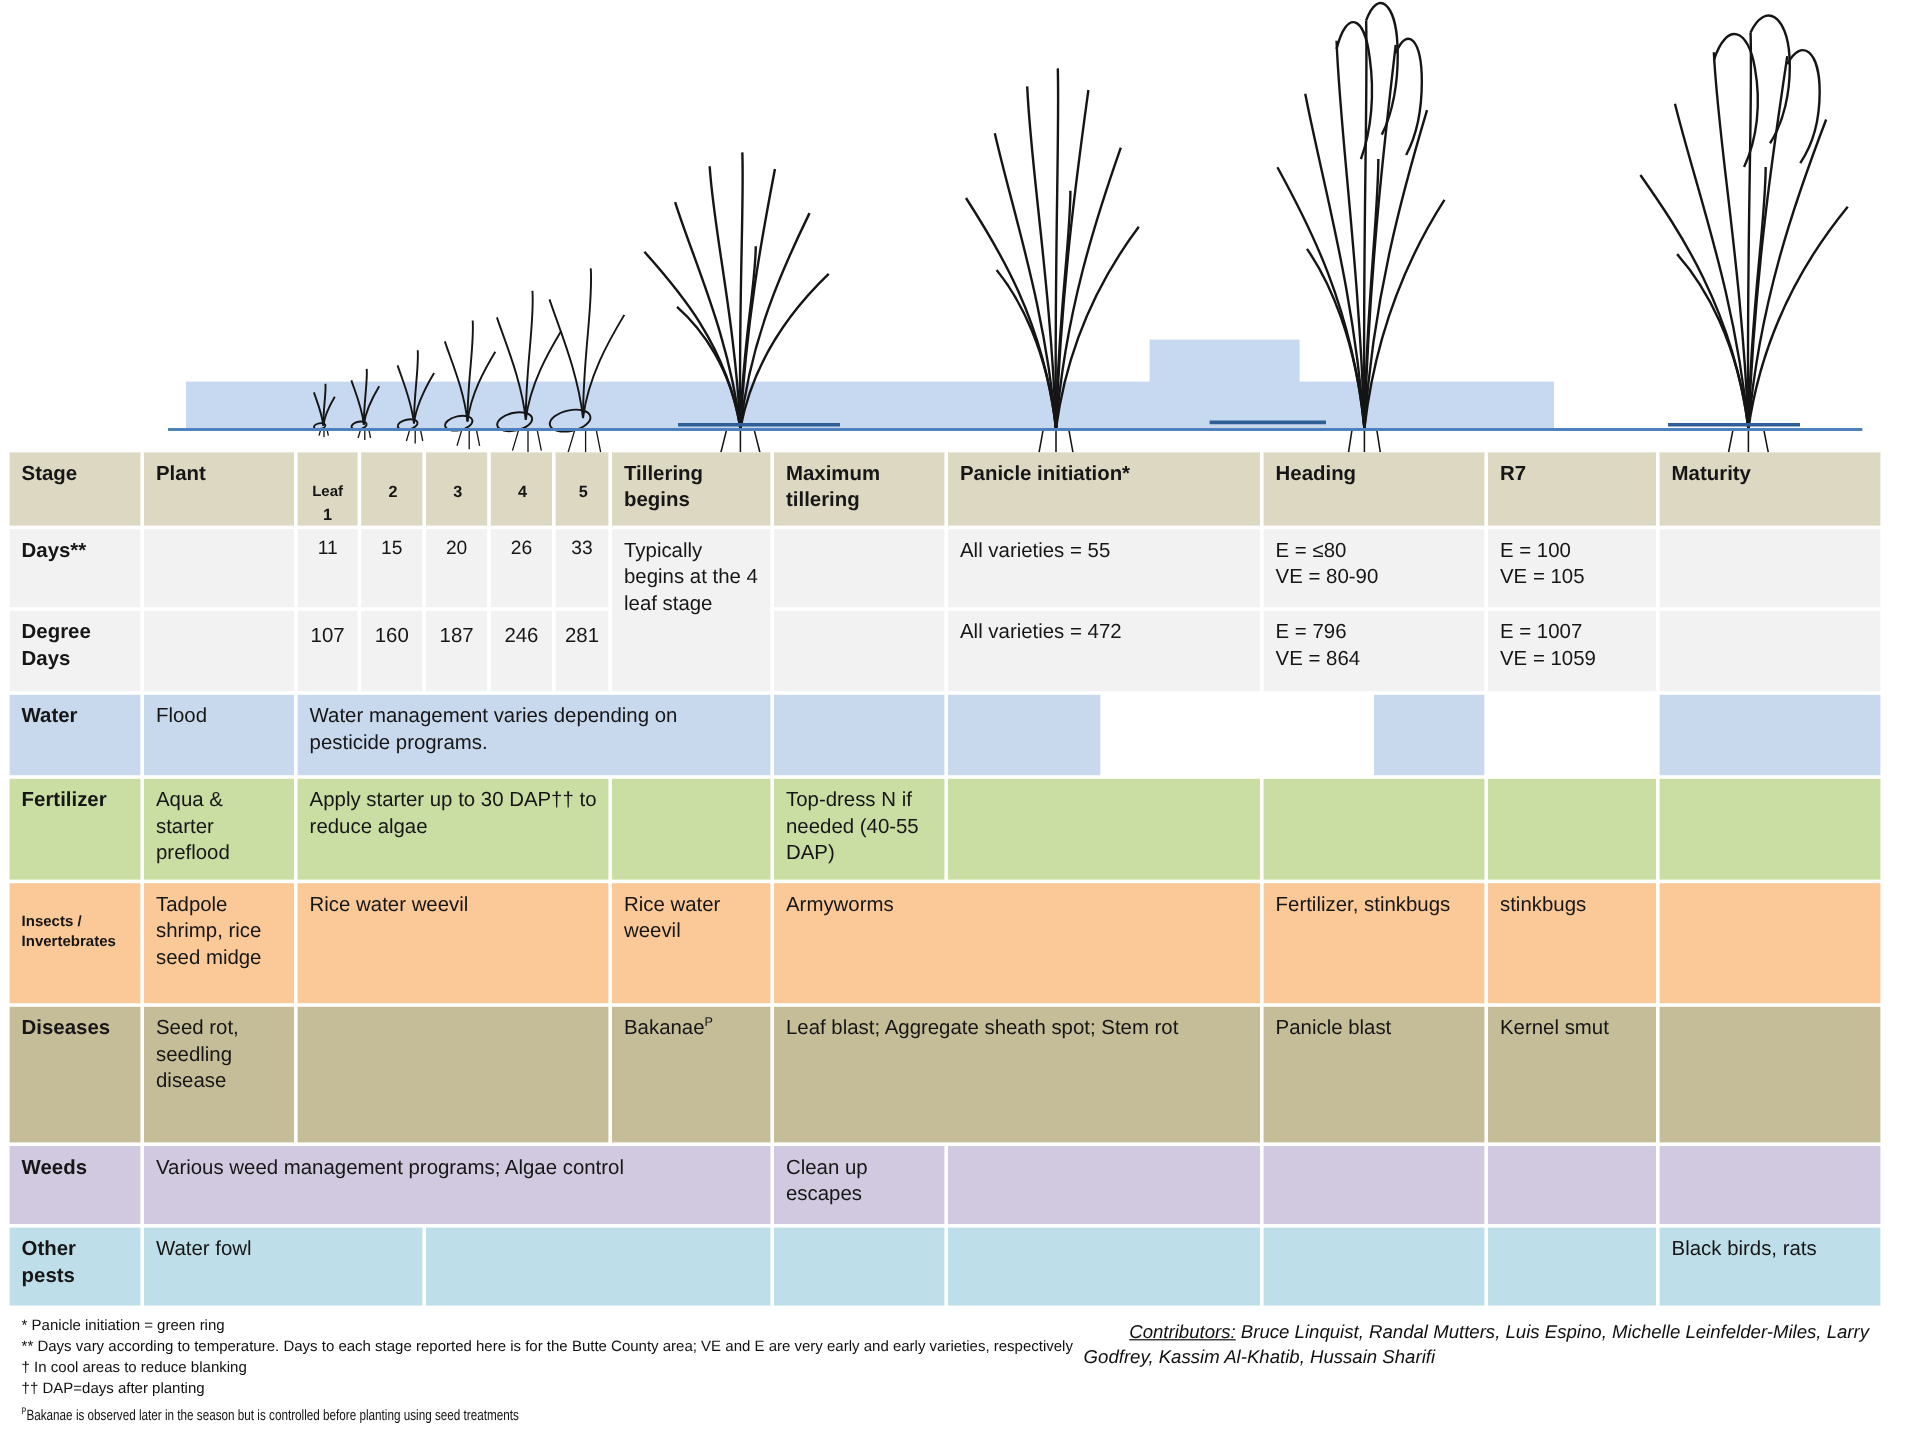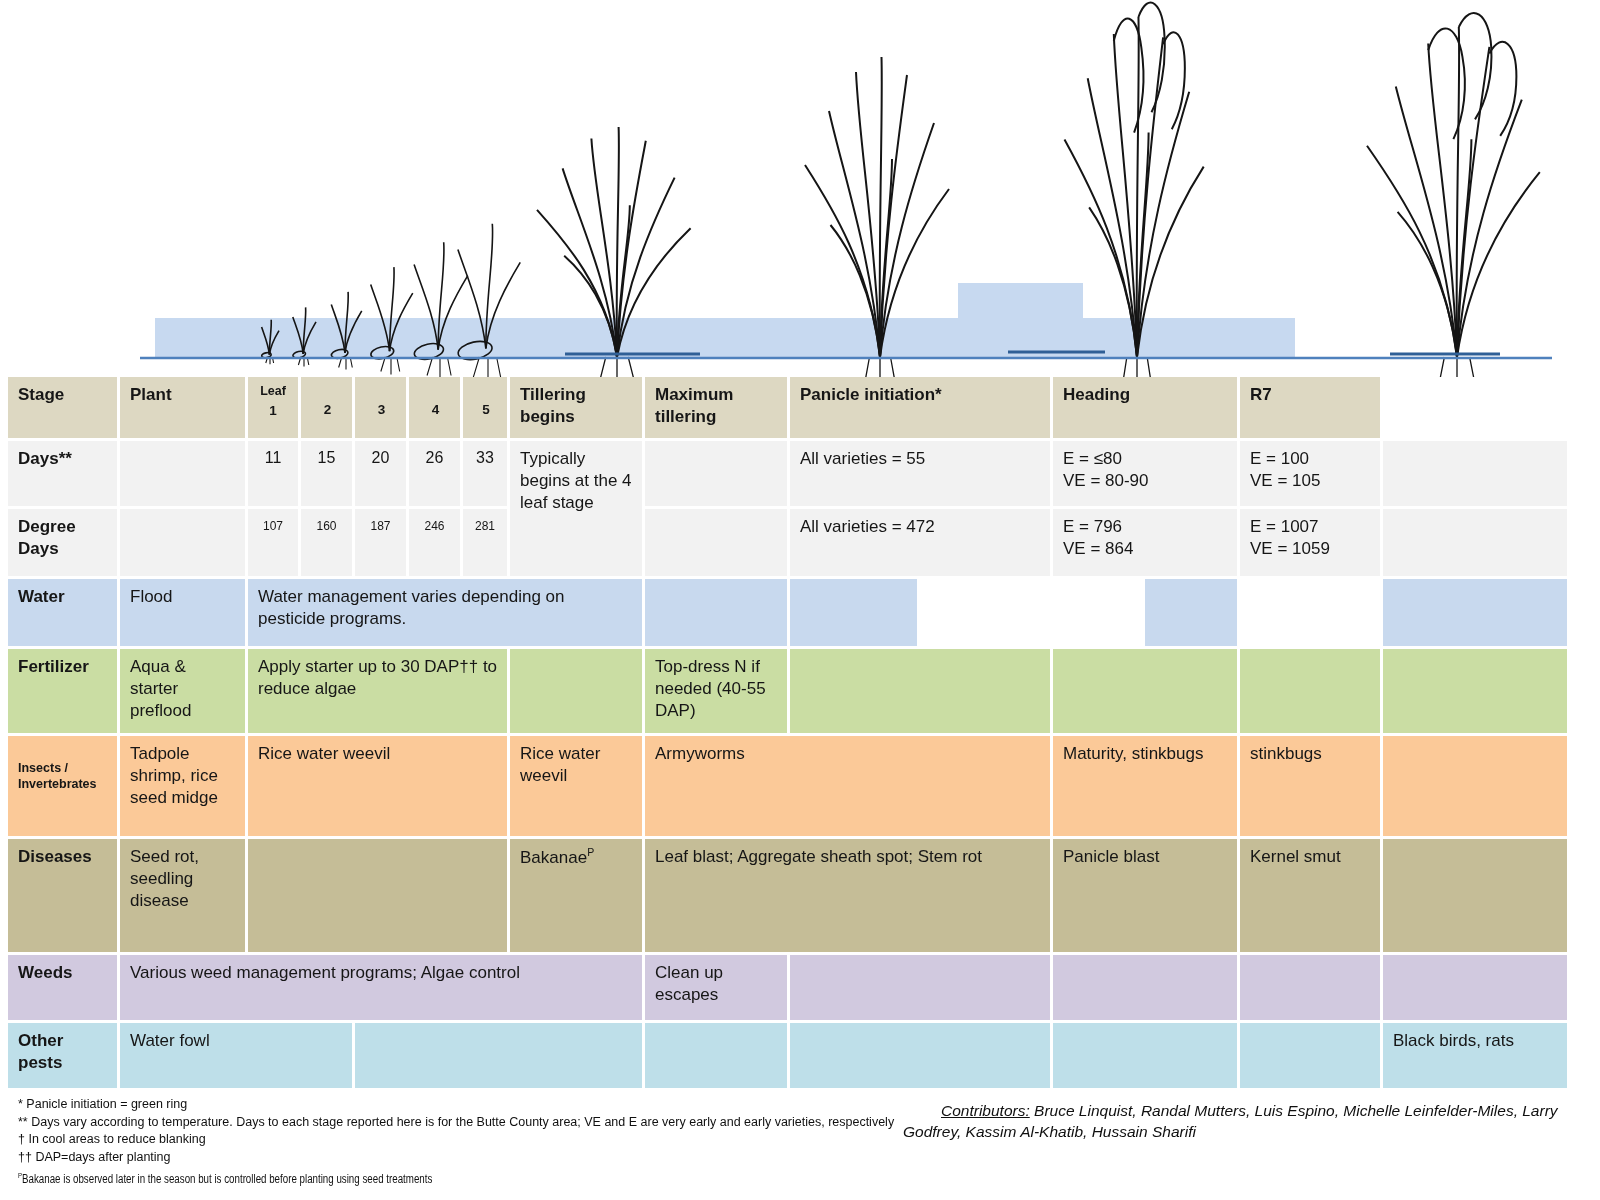--- a/index.html
+++ b/index.html
@@ -10,22 +10,22 @@
   .grid-table{position:absolute;top:377px;left:8px;display:grid;
     grid-template-columns:109px 125px 50px 51px 51px 51px 44px 132px 142px 127px 130px 89px 92px 140px 184px;
     grid-template-rows:61px 65px 67px 67px 84px 100px 113px 65px 65px;
     gap:3px;background:#fff;}
   .c{padding:7px 8px 0 10px;font-size:17px;line-height:1.3;color:#161616;overflow:hidden;}
   .lbl{font-weight:bold;}
   .h{background:#ddd8c2;} .g{background:#f2f2f2;} .w{background:#c8d9ee;}
   .f{background:#cadda3;} .i{background:#fbc998;} .d{background:#c5bd97;}
   .we{background:#d1c9df;} .o{background:#bedfe9;}
   .num{text-align:center;padding-left:3px;padding-right:3px;font-size:16px;}
-  .small{font-size:12px;padding-top:10px;}
-  .leafhead{text-align:center;padding:6px 2px 0;}
+  .small{font-size:17px;padding-top:10px;}
+  .leafhead{text-align:center;padding:24px 2px 0;}
   .leafhead .leaf-word{display:block;font-weight:bold;font-size:12.5px;}
   .leafhead .leaf-num{display:block;font-weight:bold;font-size:13.5px;margin-top:3px;}
   .numhead{font-weight:bold;font-size:13.5px;text-align:center;padding-top:24px;}
   .ins-lbl{font-size:12.5px;line-height:1.3;padding-top:24px;}
   .ln{display:block;}
   sup{font-size:0.62em;}
   .footnotes{position:absolute;left:18px;top:1096px;font-size:12.5px;line-height:17.5px;color:#101010;}
   .fn-bakanae{white-space:nowrap;transform:scaleX(0.78);transform-origin:0 50%;margin-top:1px;}
   .contributors{position:absolute;left:903px;top:1100px;width:662px;font-style:italic;
                 font-size:15.5px;line-height:1.38;color:#101010;}
@@ -108,20 +108,21 @@
       </div>
     <div class="c h numhead" style="grid-area:1/4/2/5">2</div>
     <div class="c h numhead" style="grid-area:1/5/2/6">3</div>
     <div class="c h numhead" style="grid-area:1/6/2/7">4</div>
     <div class="c h numhead" style="grid-area:1/7/2/8">5</div>
     <div class="c h lbl" style="grid-area:1/8/2/9">Tillering begins</div>
     <div class="c h lbl" style="grid-area:1/9/2/10">Maximum tillering</div>
     <div class="c h lbl" style="grid-area:1/10/2/12">Panicle initiation*</div>
     <div class="c h lbl" style="grid-area:1/12/2/14">Heading</div>
     <div class="c h lbl" style="grid-area:1/14/2/15">R7</div>
+    <div class="c h lbl" style="grid-area:1/15/2/16">Maturity</div>
 
     <div class="c g lbl" style="grid-area:2/1/3/2">Days**</div>
     <div class="c g" style="grid-area:2/2/3/3"></div>
     <div class="c g num" style="grid-area:2/3/3/4">11</div>
     <div class="c g num" style="grid-area:2/4/3/5">15</div>
     <div class="c g num" style="grid-area:2/5/3/6">20</div>
     <div class="c g num" style="grid-area:2/6/3/7">26</div>
     <div class="c g num" style="grid-area:2/7/3/8">33</div>
     <div class="c g" style="grid-area:2/8/4/9">Typically begins at the  4 leaf stage</div>
     <div class="c g" style="grid-area:2/9/3/10"></div>
@@ -174,21 +175,21 @@
     <div class="c f" style="grid-area:5/15/6/16"></div>
 
     <div class="c i lbl ins-lbl" style="grid-area:6/1/7/2">
         <span class="ln">Insects /</span>
         <span class="ln">Invertebrates</span>
       </div>
     <div class="c i" style="grid-area:6/2/7/3">Tadpole shrimp, rice seed midge</div>
     <div class="c i" style="grid-area:6/3/7/8">Rice water weevil</div>
     <div class="c i" style="grid-area:6/8/7/9">Rice water weevil</div>
     <div class="c i" style="grid-area:6/9/7/12">Armyworms</div>
-    <div class="c i" style="grid-area:6/12/7/14">Maturity, stinkbugs</div>
+    <div class="c i" style="grid-area:6/12/7/14">Fertilizer, stinkbugs</div>
     <div class="c i" style="grid-area:6/14/7/15">stinkbugs</div>
     <div class="c i" style="grid-area:6/15/7/16"></div>
 
     <div class="c d lbl" style="grid-area:7/1/8/2">Diseases</div>
     <div class="c d" style="grid-area:7/2/8/3">Seed rot, seedling disease</div>
     <div class="c d" style="grid-area:7/3/8/8"></div>
     <div class="c d" style="grid-area:7/8/8/9"><span>Bakanae</span><sup>P</sup></div>
     <div class="c d" style="grid-area:7/9/8/12">Leaf blast; Aggregate sheath spot; Stem rot</div>
     <div class="c d" style="grid-area:7/12/8/14">Panicle blast</div>
     <div class="c d" style="grid-area:7/14/8/15">Kernel smut</div>

